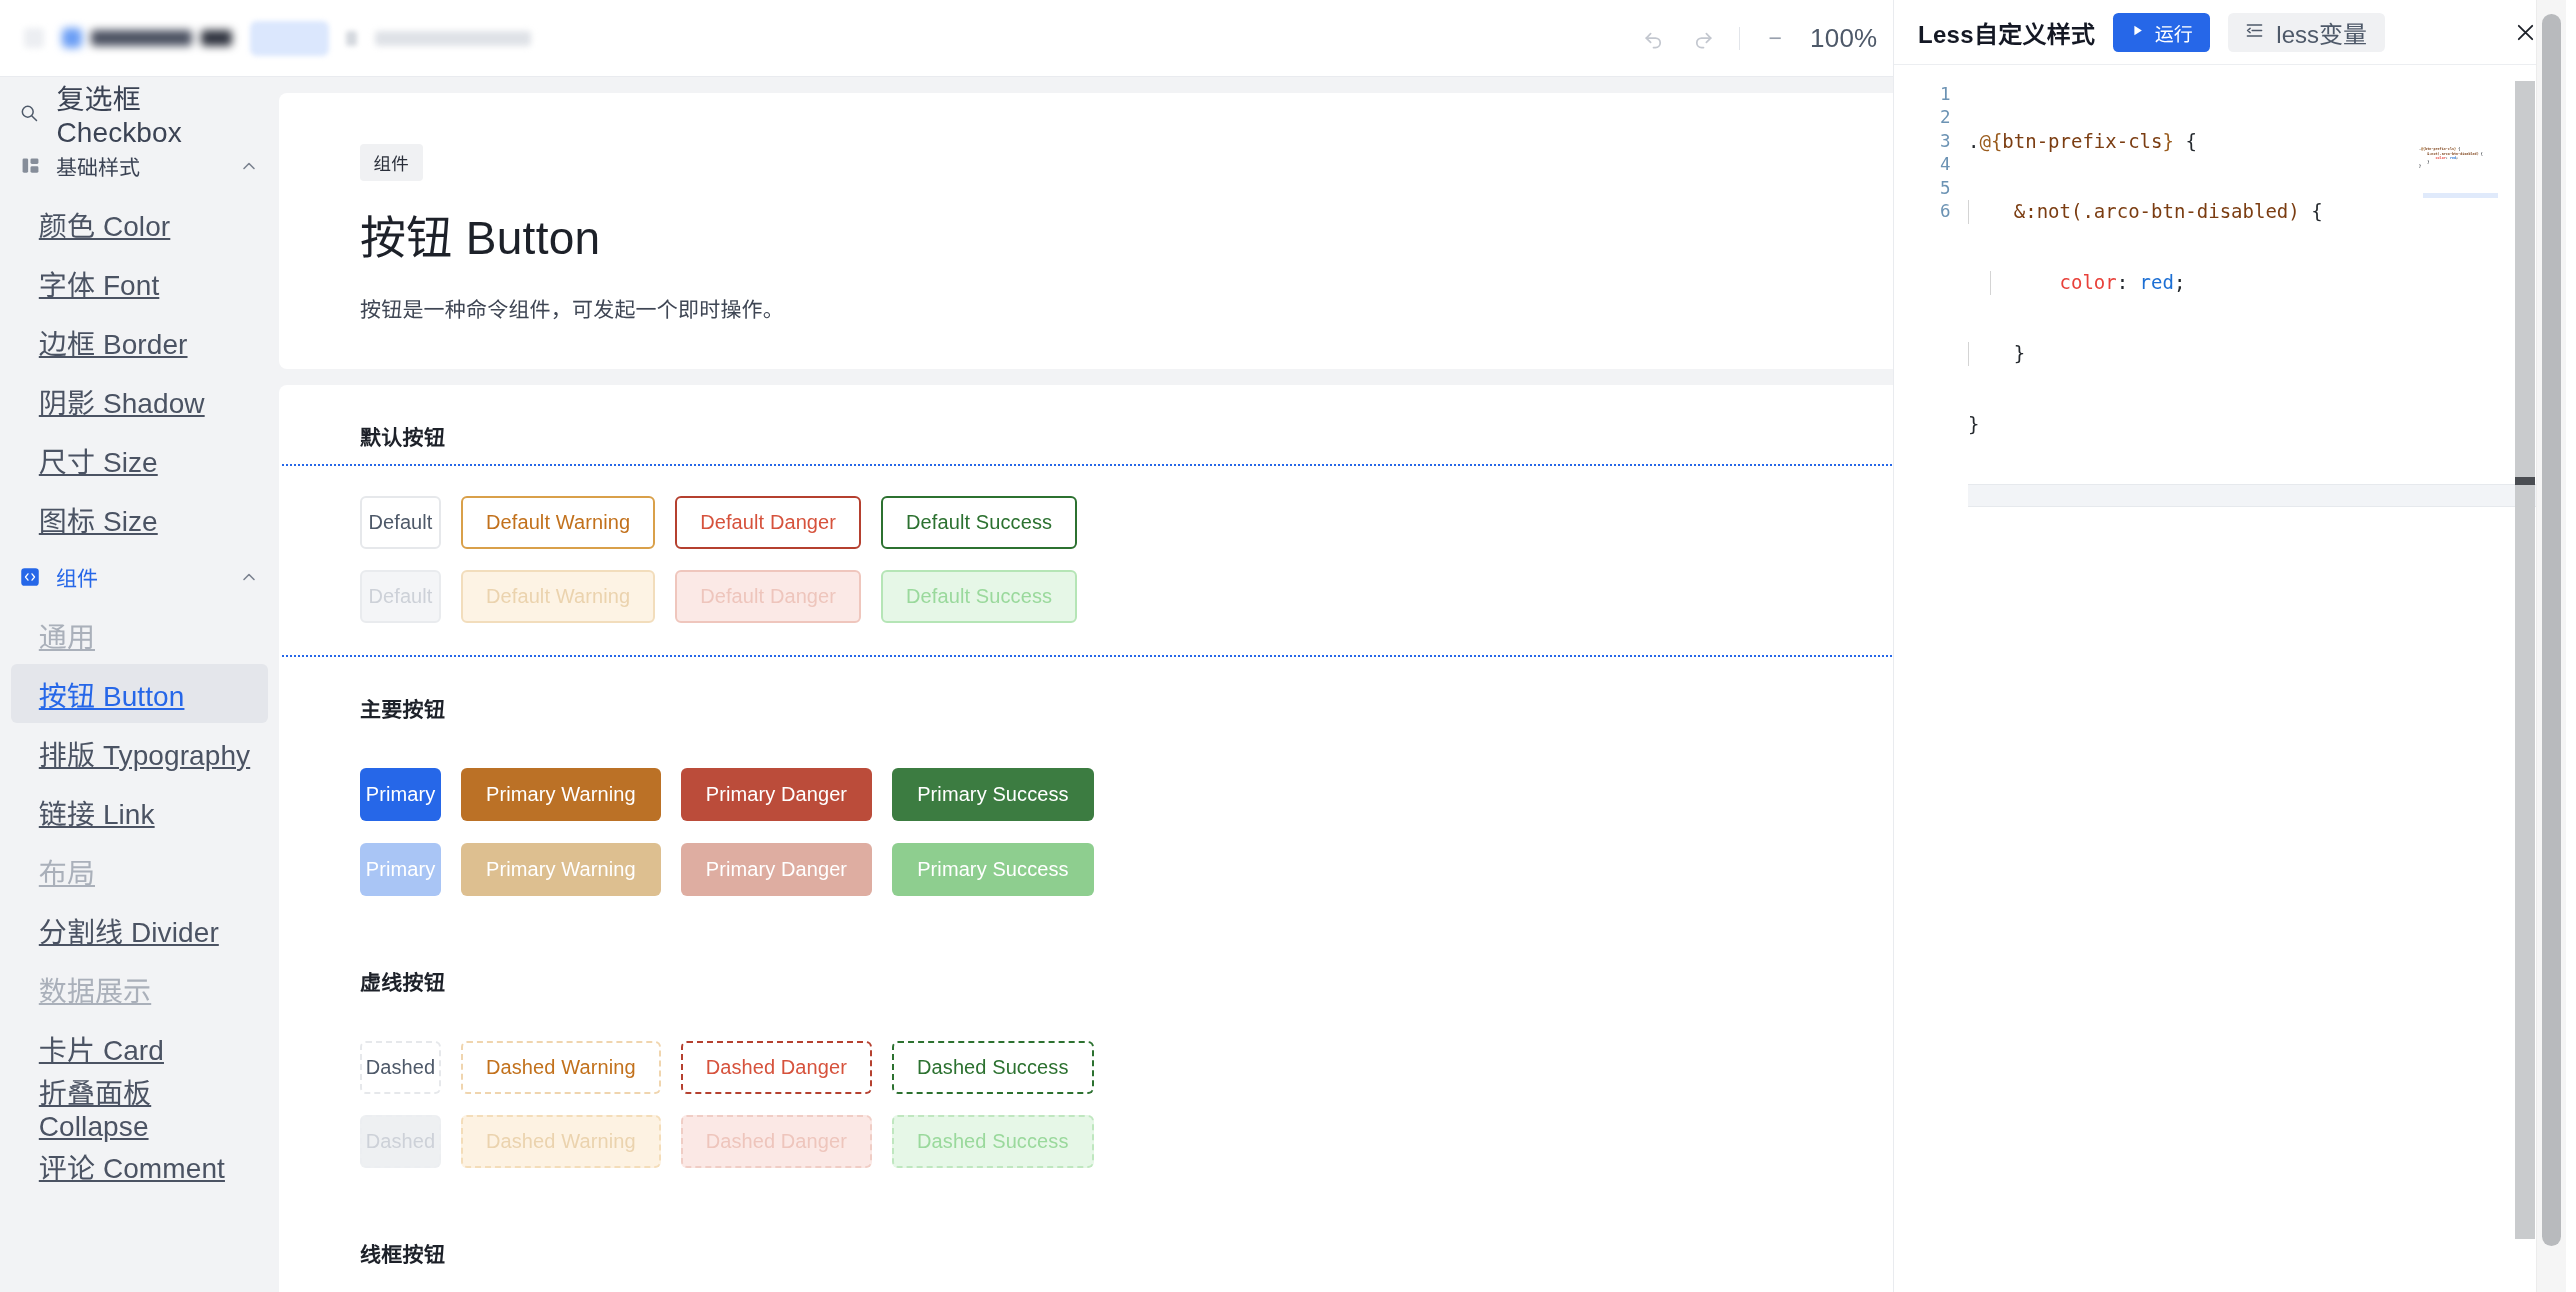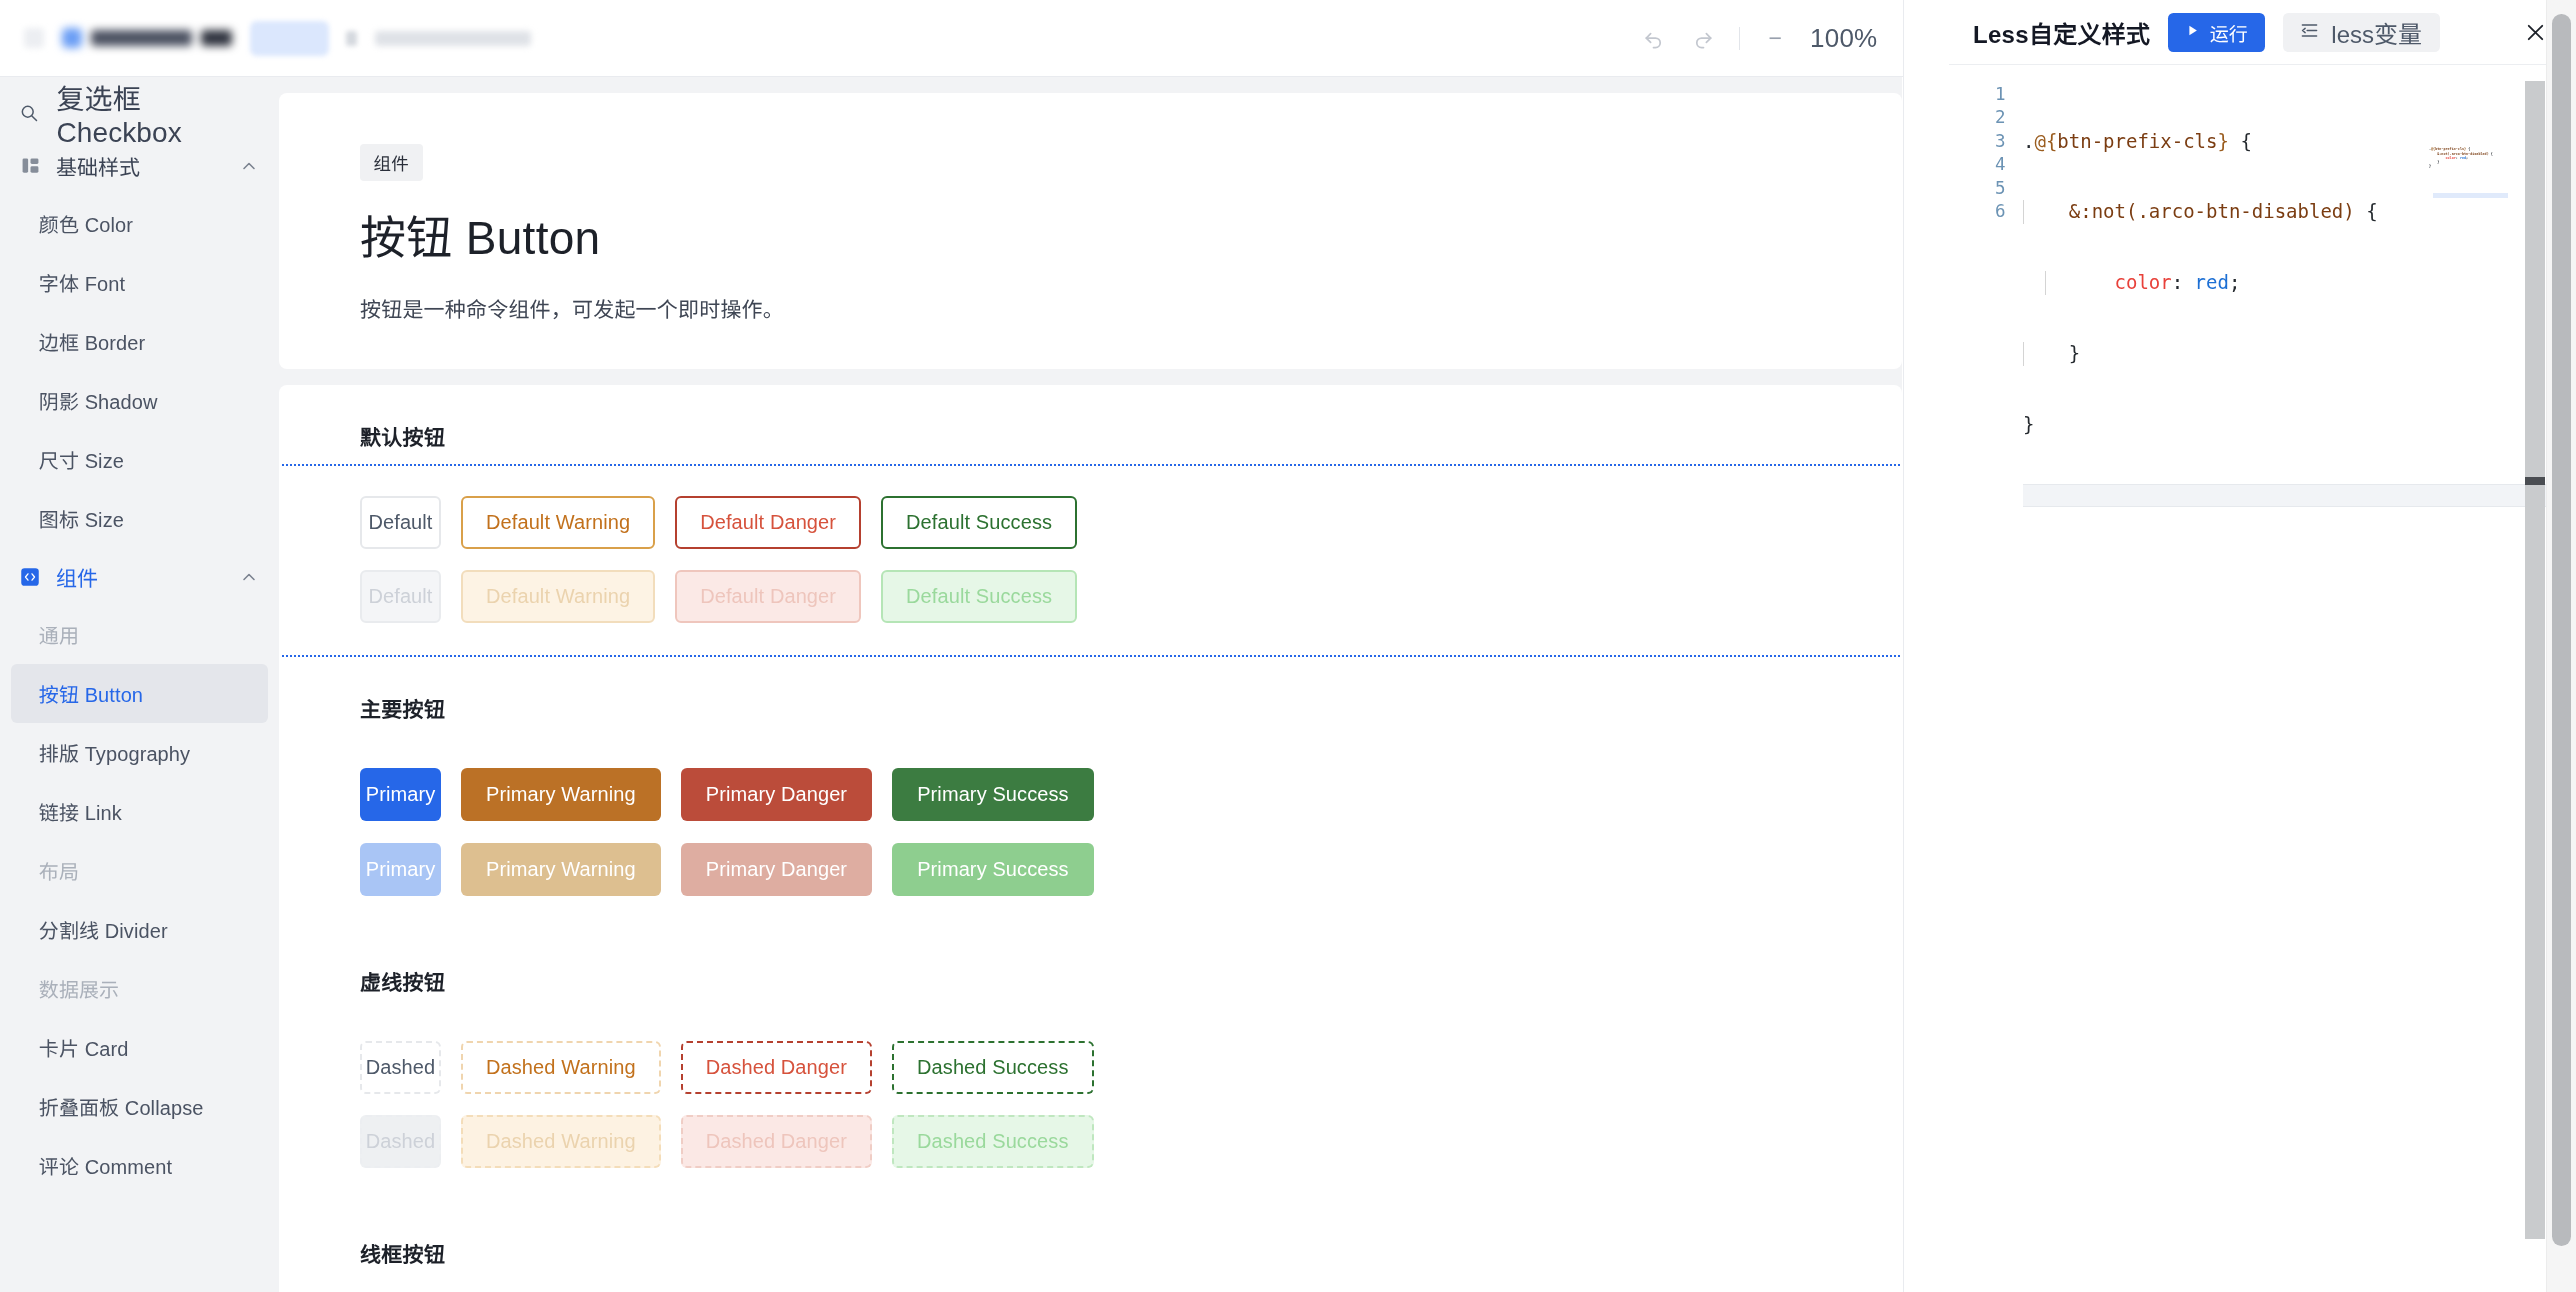--- a/index.html
+++ b/index.html
@@ -70,22 +70,22 @@
     width: 20px; height: 20px; flex: 0 0 20px;
     display: flex; align-items: center; justify-content: center;
   }
   .grp-label { font-size: 21px; color: #3b4354; font-weight: 400; }
   .grp.active .grp-label { color: #2667e8; }
   .grp-chev { margin-left: auto; color: #7b828f; display:flex; }
 
   .nav-item {
     display: flex; align-items: center;
     height: 59px; margin: 0 10.8px; padding-left: 28px;
-    font-size: 20px; color: #4b5363; border-radius: 6px;
-    cursor: pointer; letter-spacing: 0.1px;
+    font-size: 28px; color: #4b5363; border-radius: 6px;
+    cursor: pointer; letter-spacing: 0.1px; text-decoration: underline;
   }
   .nav-item.muted { color: #aab0ba; cursor: default; }
   .nav-item.selected { background: #e4e6eb; color: #2667e8; }
 
   
   .main {
     position: absolute; left: 279px; top: 77px;
     width: 1623px; height: 1216px;
     background: #f2f3f5;
     padding: 16px 0 0 0;
@@ -161,27 +161,26 @@
   .s-warning { border:2px dashed #f0d5ae; color:#c2711c; background:#fff; }
   .s-danger  { border:2px dashed #b5402f; color:#d6523c; background:#fff; }
   .s-success { border:2px dashed #2c7130; color:#2c7130; background:#fff; }
   .s-default-dis { border:2px dashed #eceef1; color:#cdd1d8; background:#eef0f2; }
   .s-warning-dis { border:2px dashed #f4ddb9; color:#ebd3ae; background:#fdf2e2; }
   .s-danger-dis  { border:2px dashed #f0cdc5; color:#eec5bc; background:#fbe8e5; }
   .s-success-dis { border:2px dashed #bfe7bf; color:#9ad99c; background:#e6f7e7; }
 
   
   .drawer {
-    position: absolute; right: 0; top: 0;
+    position: absolute; right: 10px; top: 0;
     width: 673px; height: 1293px;
     background: #ffffff;
     border-left: 1.3px solid #e9ebef;
     display: flex; flex-direction: column;
     z-index: 10;
-    padding-left: 45px;
   }
   .drawer-head {
     height: 65px; flex: 0 0 65px;
     display: flex; align-items: center; gap: 17.5px;
     padding: 0 23px 0 24px;
     border-bottom: 1.3px solid #eceef1;
   }
   .drawer-title { font-size: 24px; color: #141824; font-weight: 600; letter-spacing: 0.3px; }
   .run-btn {
     display: inline-flex; align-items: center; gap: 9.4px;

